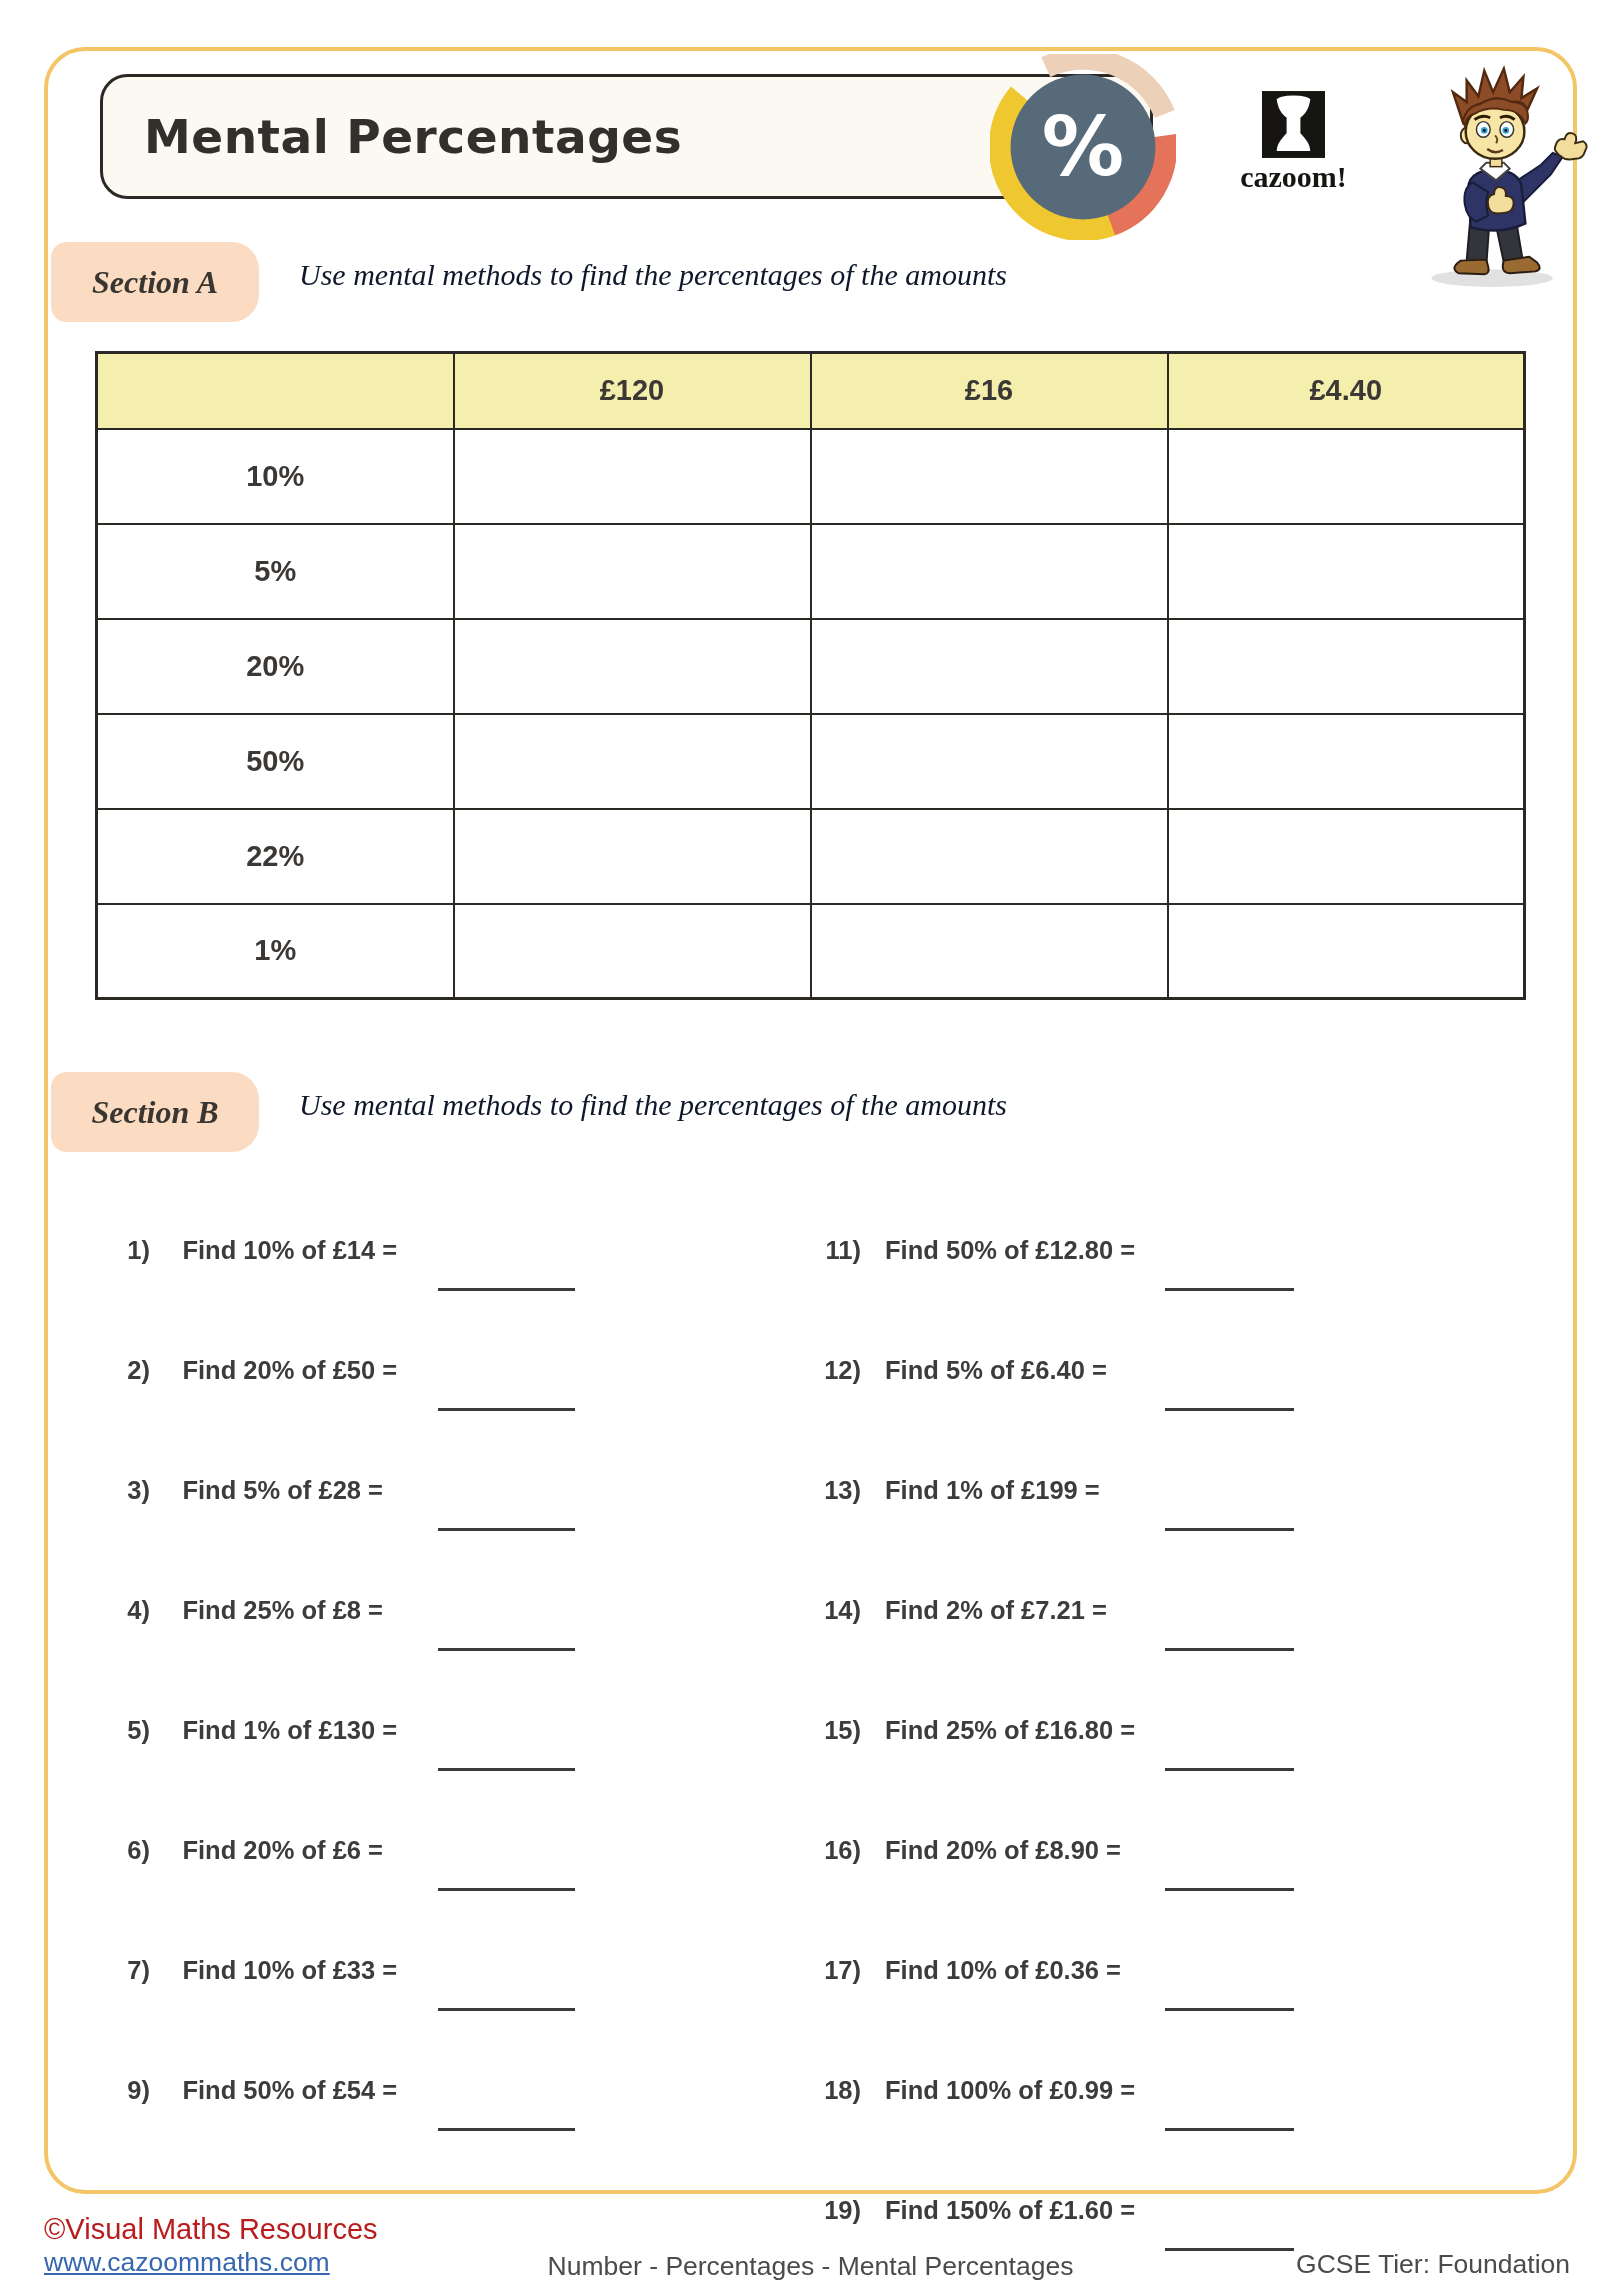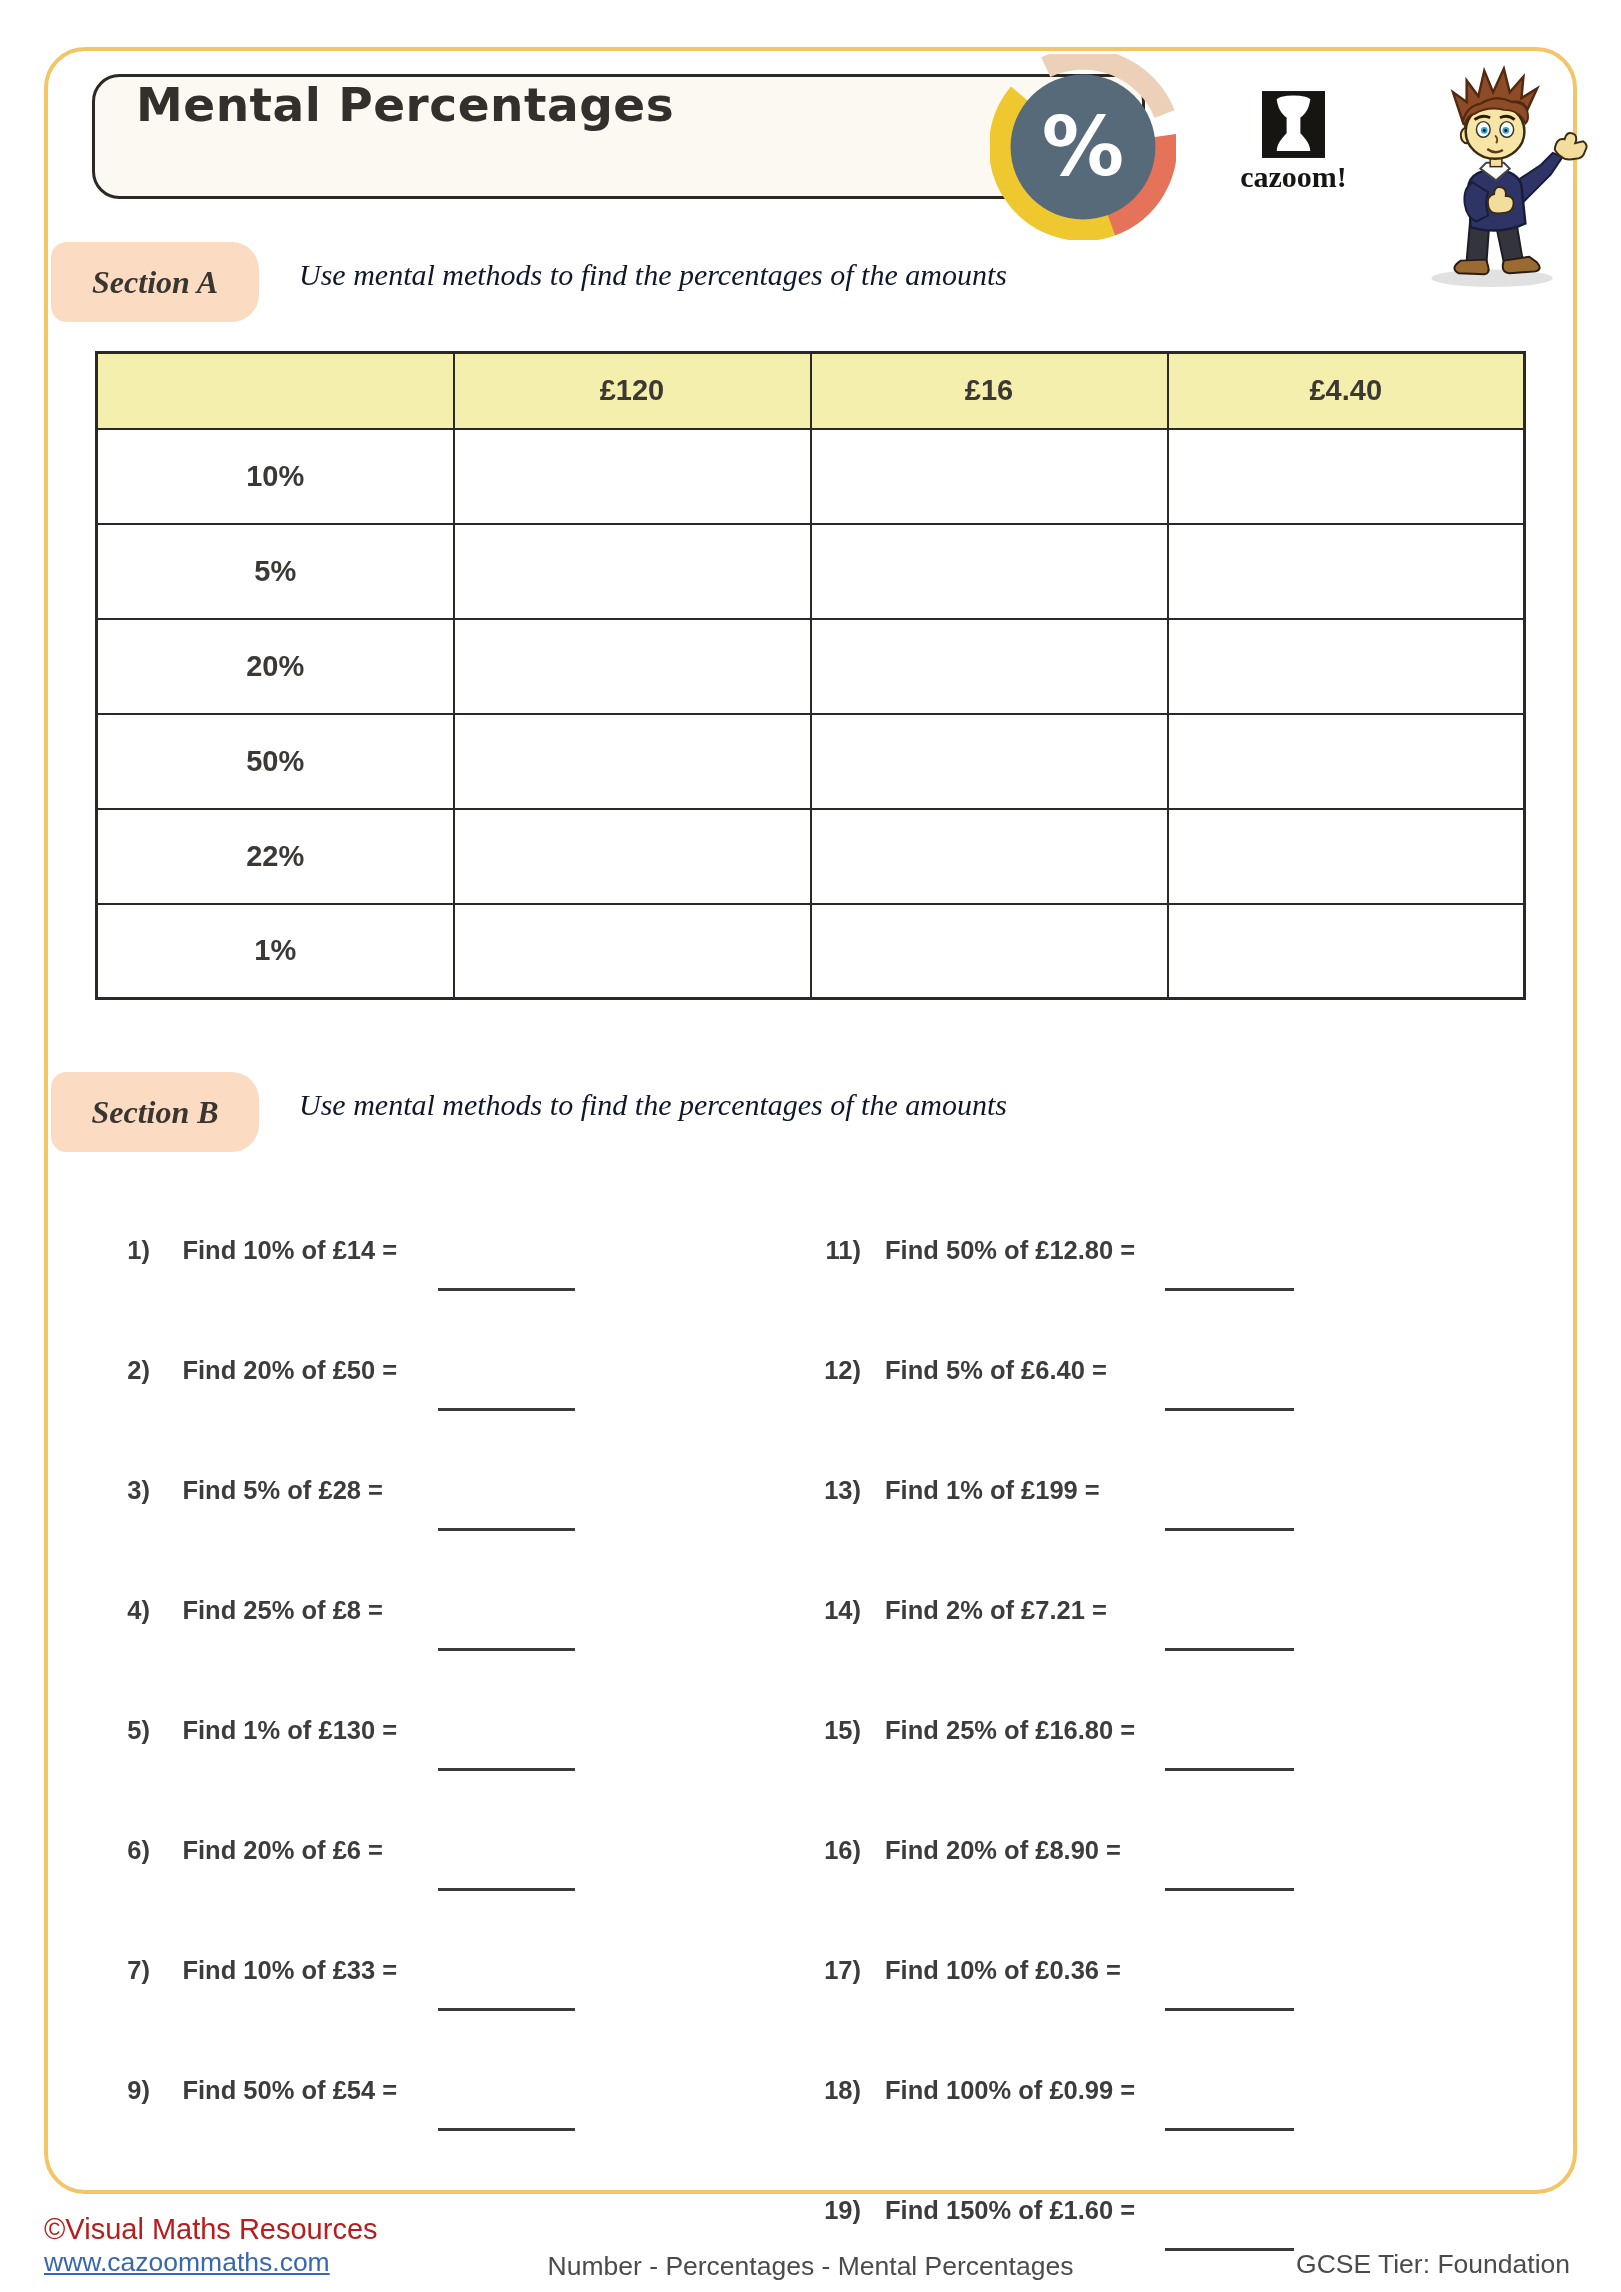--- a/index.html
+++ b/index.html
@@ -15,23 +15,23 @@
     --badge-coral:#e5735a;
     --link-blue:#3767b1;
   }
   *{margin:0;padding:0;box-sizing:border-box;}
   body{background:#fff;font-family:"Liberation Sans",sans-serif;}
   #sheet{position:relative;width:1621px;height:2293px;background:#fff;overflow:hidden;}
 
   .page-border{position:absolute;left:44px;top:47px;width:1533px;height:2147px;
     border:4.9px solid var(--page-border);border-radius:41px;}
 
-  .title-box{position:absolute;left:92px;top:74px;width:1053px;height:125px;
+  .title-box{position:absolute;left:100px;top:74px;width:1053px;height:125px;
     background:var(--title-box-bg);border:3.9px solid var(--ink);border-radius:27.4px;
-    display:flex;align-items:flex-start;}
+    display:flex;align-items:center;}
   .title-box h1{font-size:47px;font-weight:bold;color:#332f2c;padding-left:41px;letter-spacing:0.5px;
     font-family:"DejaVu Sans","Liberation Sans",sans-serif;}
 
   .percent-badge{position:absolute;left:990px;top:54px;width:186px;height:186px;}
   .cazoom-logo{position:absolute;left:1215px;top:91px;width:157px;text-align:center;}
   .cazoom-logo .drum-box{display:inline-block;}
   .cazoom-logo .logo-word{display:block;font-family:"Liberation Serif",serif;font-weight:bold;
     font-size:30px;color:#171512;margin-top:-2px;}
   .mascot{position:absolute;left:1394px;top:59px;width:206px;height:230px;}
 

